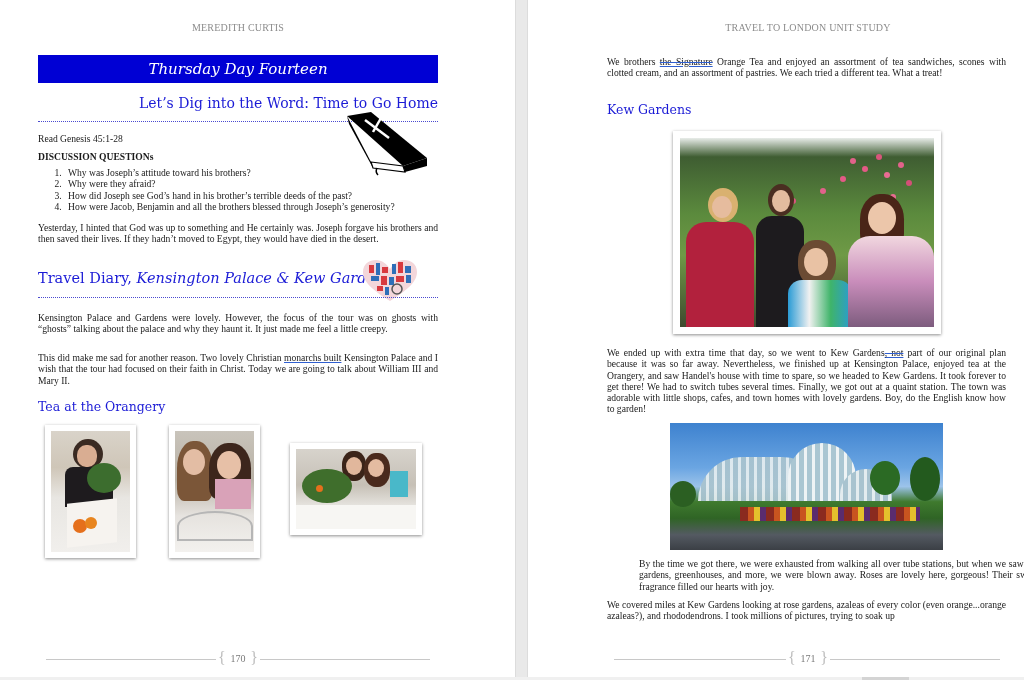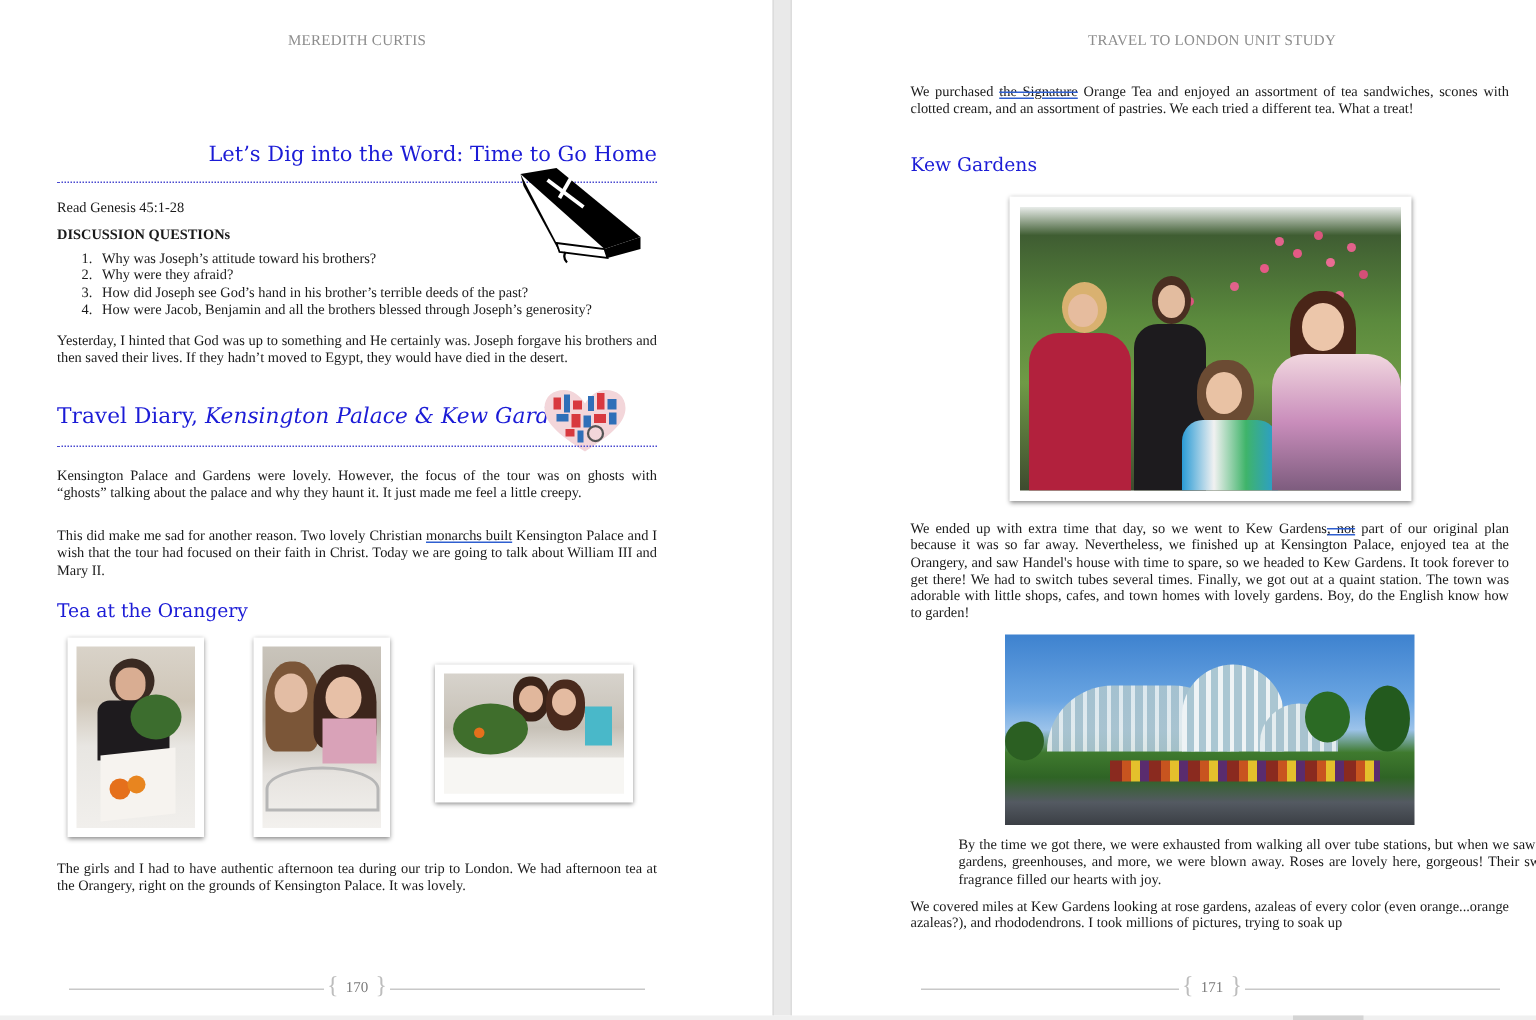--- a/index.html
+++ b/index.html
@@ -54,20 +54,21 @@
   .page-num::before, .page-num::after { position:absolute; top:-1px; font-size:16px; color:#bdbdbd; }
   .page-num::before { content:"{"; left:2px; }
   .page-num::after { content:"}"; right:2px; }
 </style>
 </head>
 <body>
 
 <div class="page" id="page-left">
   <div class="running-head">MEREDITH CURTIS</div>
 
+  <div class="day-band">Thursday Day Fourteen</div>
 
   <div class="h-center" style="top:95px;text-align:right;">Let’s Dig into the Word: Time to Go Home</div>
   <div class="dotline" style="top:121px;"></div>
 
   <div style="position:absolute; left:343px; top:110px; width:86px; height:66px;">
     <svg width="86" height="66" viewBox="0 0 86 66">
       <polygon points="4,6 28,2 84,48 60,56" fill="#000"></polygon>
       <polygon points="60,56 84,48 84,56 62,62" fill="#000"></polygon>
       <polygon points="28,52 60,56 62,62 30,58" fill="#fff" stroke="#000" stroke-width="1.2"></polygon>
       <polygon points="4,6 28,52 30,58 6,14" fill="#000"></polygon>
@@ -147,33 +148,32 @@
       <div style="position:absolute; left:50px; top:8px; width:16px; height:18px; border-radius:50%; background:#e1b79c;"></div>
       <div style="position:absolute; left:68px; top:4px; width:26px; height:34px; border-radius:45%; background:#4a2a1d;"></div>
       <div style="position:absolute; left:72px; top:10px; width:16px; height:18px; border-radius:50%; background:#e4bba1;"></div>
       <div style="position:absolute; left:94px; top:22px; width:18px; height:26px; background:#49b8c9;"></div>
       <div style="position:absolute; left:6px; top:20px; width:50px; height:34px; border-radius:50%; background:#3f6e2c;"></div>
       <div style="position:absolute; left:20px; top:36px; width:7px; height:7px; border-radius:50%; background:#e5701c;"></div>
       <div style="position:absolute; left:0; top:56px; width:120px; height:24px; background:#f7f6f3;"></div>
     </div>
   </div>
 
-  <div class="txt" style="left:38px; top:574px; width:400px;">The girls and I had to have authentic afternoon tea during our trip to London. We had afternoon tea at the Orangery, right on the grounds of Kensington Palace. It was lovely.</div>
 
   <div class="footer-line" style="left:46px; width:170px;"></div>
   <div class="page-num" style="left:216px;">170</div>
   <div class="footer-line" style="left:260px; width:170px;"></div>
 </div>
 
 <div id="gutter"></div>
 
 <div class="page" id="page-right">
   <div class="running-head">TRAVEL TO LONDON UNIT STUDY</div>
 
-  <div class="txt" style="left:79px; top:56px; width:399px;"><span>We purchased </span><span class="strike-blue">the Signature</span><span> Orange Tea and enjoyed an assortment of tea sandwiches, scones with clotted cream, and an assortment of pastries. We each tried a different tea. What a treat!</span></div>
+  <div class="txt" style="left:79px; top:56px; width:399px;"><span>We brothers </span><span class="strike-blue">the Signature</span><span> Orange Tea and enjoyed an assortment of tea sandwiches, scones with clotted cream, and an assortment of pastries. We each tried a different tea. What a treat!</span></div>
 
   <div class="h-left" style="left:79px; top:102px; font-size:12.5px;">Kew Gardens</div>
 
   <div class="photo-frame" style="left:145px; top:131px; width:268px; height:203px; padding:7px;">
     <div class="photo" style="background:linear-gradient(180deg,#e8ece9 0%,#3f5d32 10%,#5b8a3d 40%,#6f9a46 62%,#3e4a2f 100%);">
       <div style="position:absolute; left:170px; top:20px; width:6px; height:6px; border-radius:50%; background:#e2628b; box-shadow:12px 8px 0 #e45a86, 26px -4px 0 #d9557c, 34px 14px 0 #ea6c93, 48px 4px 0 #e2628b, 56px 22px 0 #d44f77, -30px 30px 0 #e2628b, -10px 18px 0 #e45a86, 40px 36px 0 #ea6c93, -60px 40px 0 #d9557c;"></div>
       <div style="position:absolute; left:28px; top:50px; width:30px; height:34px; border-radius:50%; background:#d9b170;"></div>
       <div style="position:absolute; left:32px; top:58px; width:20px; height:22px; border-radius:50%; background:#e6bc9e;"></div>
       <div style="position:absolute; left:6px; top:84px; width:68px; height:105px; border-radius:20px 20px 0 0; background:#b2213d;"></div>
       <div style="position:absolute; left:88px; top:46px; width:26px; height:32px; border-radius:50%; background:#4a2e21;"></div>

